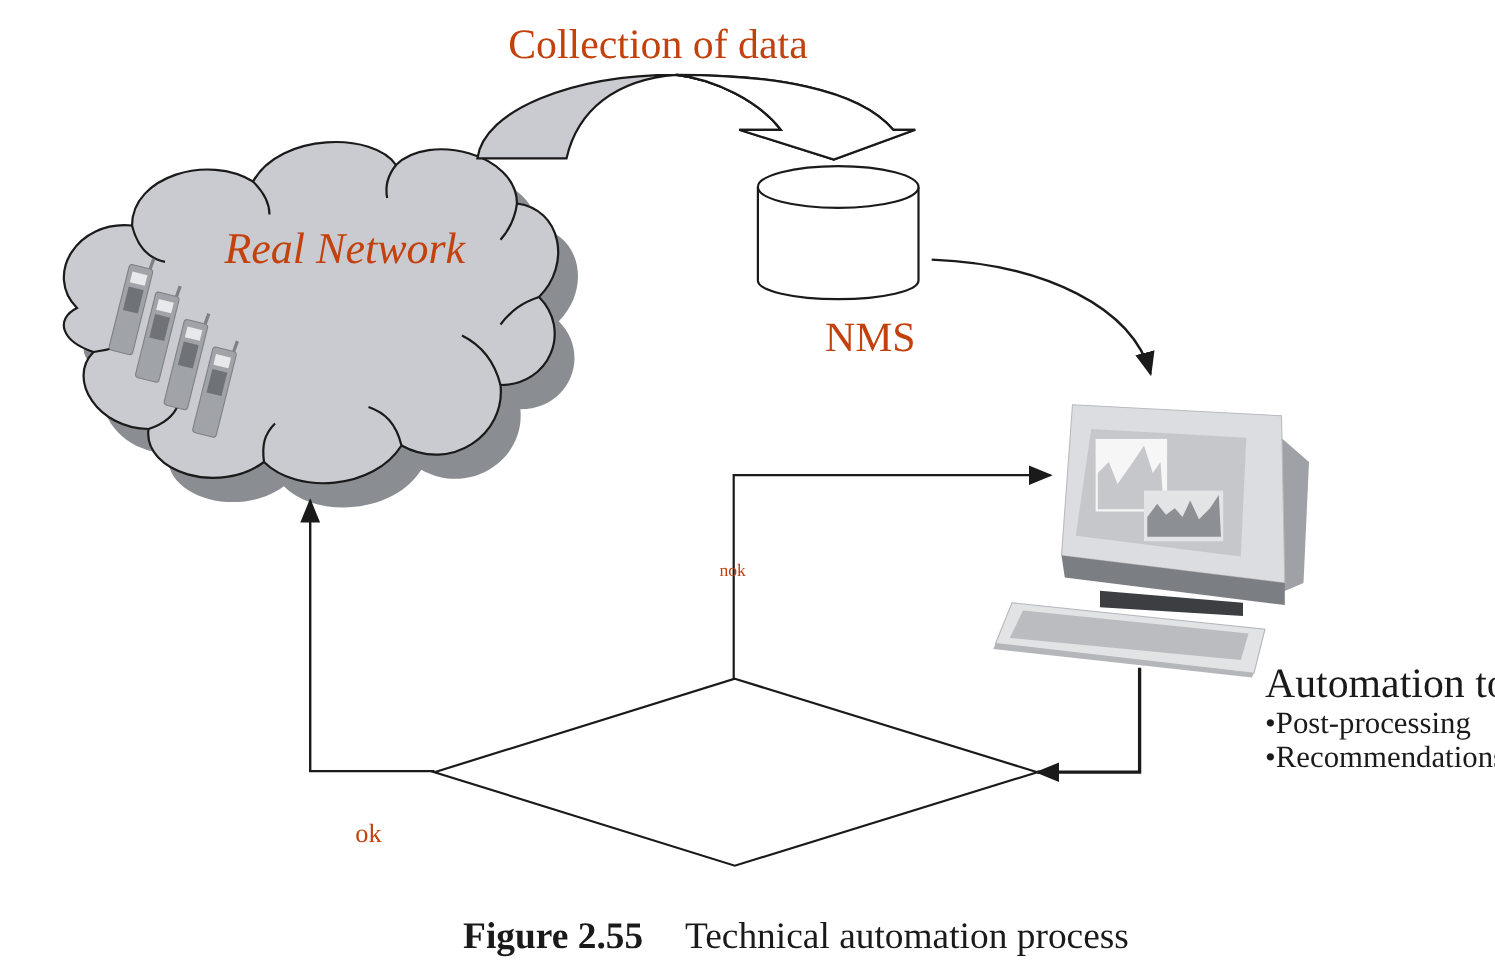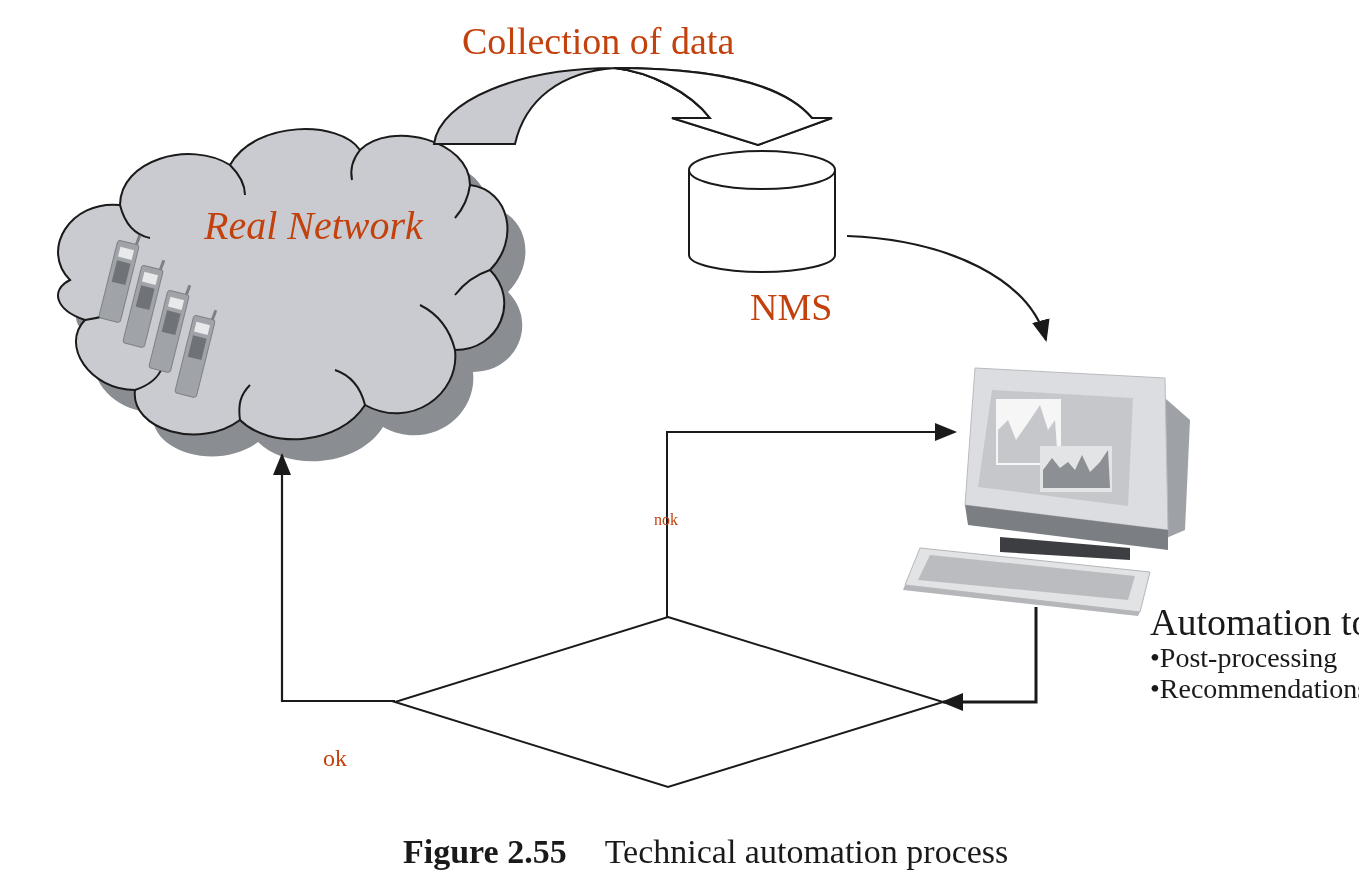--- a/index.html
+++ b/index.html
@@ -9,21 +9,21 @@
   .lbl { position: absolute; white-space: nowrap; line-height: 1; color: #c2410c; }
   #title-collection { left: 462px; top: 22px; font-size: 38px; }
   #label-real-network { left: 204px; top: 206px; font-size: 40px; font-style: italic; }
   #label-nms { left: 750px; top: 288px; font-size: 38px; }
   #label-nok { left: 654px; top: 512px; font-size: 16px; }
   #label-ok { left: 323px; top: 710px; font-size: 24px; margin-top: 36px; }
   #label-control { left: 450px; top: 662px; width: 440px; text-align: center; font-size: 38px; line-height: 42px; }
   #automation-block { position: absolute; left: 1150px; top: 602px; width: 209px; overflow: hidden; }
   #automation-title { font-size: 38px; line-height: 40px; white-space: nowrap; }
   .auto-item { font-size: 28px; line-height: 31px; white-space: nowrap; }
-  #caption { position: absolute; left: 403px; top: 833px; font-size: 34px; white-space: nowrap; }
+  #caption { position: absolute; left: 421px; top: 833px; font-size: 34px; white-space: nowrap; }
   #caption-num { font-weight: bold; margin-right: 38px; }
 </style>
 </head>
 <body>
 
 <svg id="diagram" viewBox="0 0 1359 886" xmlns="http://www.w3.org/2000/svg">
   <defs>
     <marker id="arrowhead" markerWidth="10" markerHeight="10" refX="8" refY="5" orient="auto" markerUnits="userSpaceOnUse">
       <path d="M0,0 L10,5 L0,10 z" fill="#1a1a1a"></path>
     </marker>

